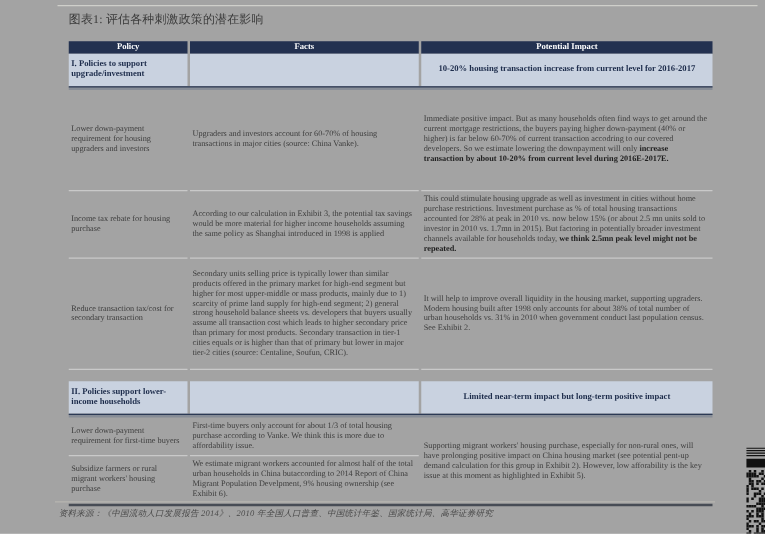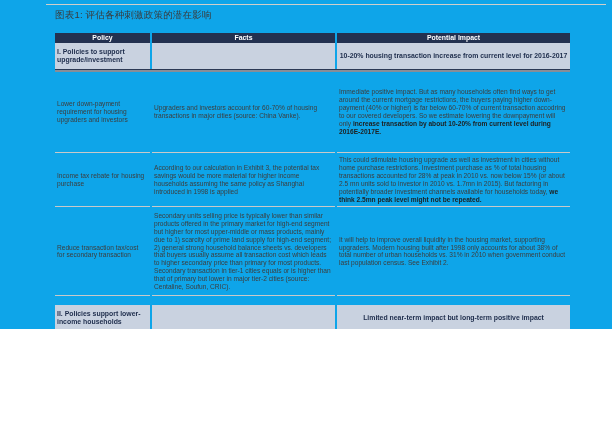--- a/index.html
+++ b/index.html
@@ -1,18 +1,18 @@
 <!DOCTYPE html>
 <html><head>
 <meta charset="utf-8">
 <style>
   html,body{margin:0;padding:0;}
   .page{
-    position:relative; width:612px; height:329px; overflow:hidden;
-    background:#0ea5e9; font-family:Liberation Sans, sans-serif;
+    position:relative; width:612px; height:427px; overflow:hidden;
+    background:#a3a3a3; font-family:Liberation Serif, serif;
     color:#3d3d3d; -webkit-font-smoothing:antialiased;
   }
   .top-rule{position:absolute; left:46px; right:6px; top:4px; height:1px; background:#cfcfca;}
   .page-title{position:absolute; left:55px; top:9px; font-size:9.5px; color:#3a3a3a; letter-spacing:.2px;}
 
   .exhibit-table{
     position:absolute; left:55px; top:33px; width:515px;
     display:grid; grid-template-columns:95px 183px 233px; column-gap:2px;
     border-bottom:2px solid #474c55;
     font-size:6.6px; line-height:1.2;

